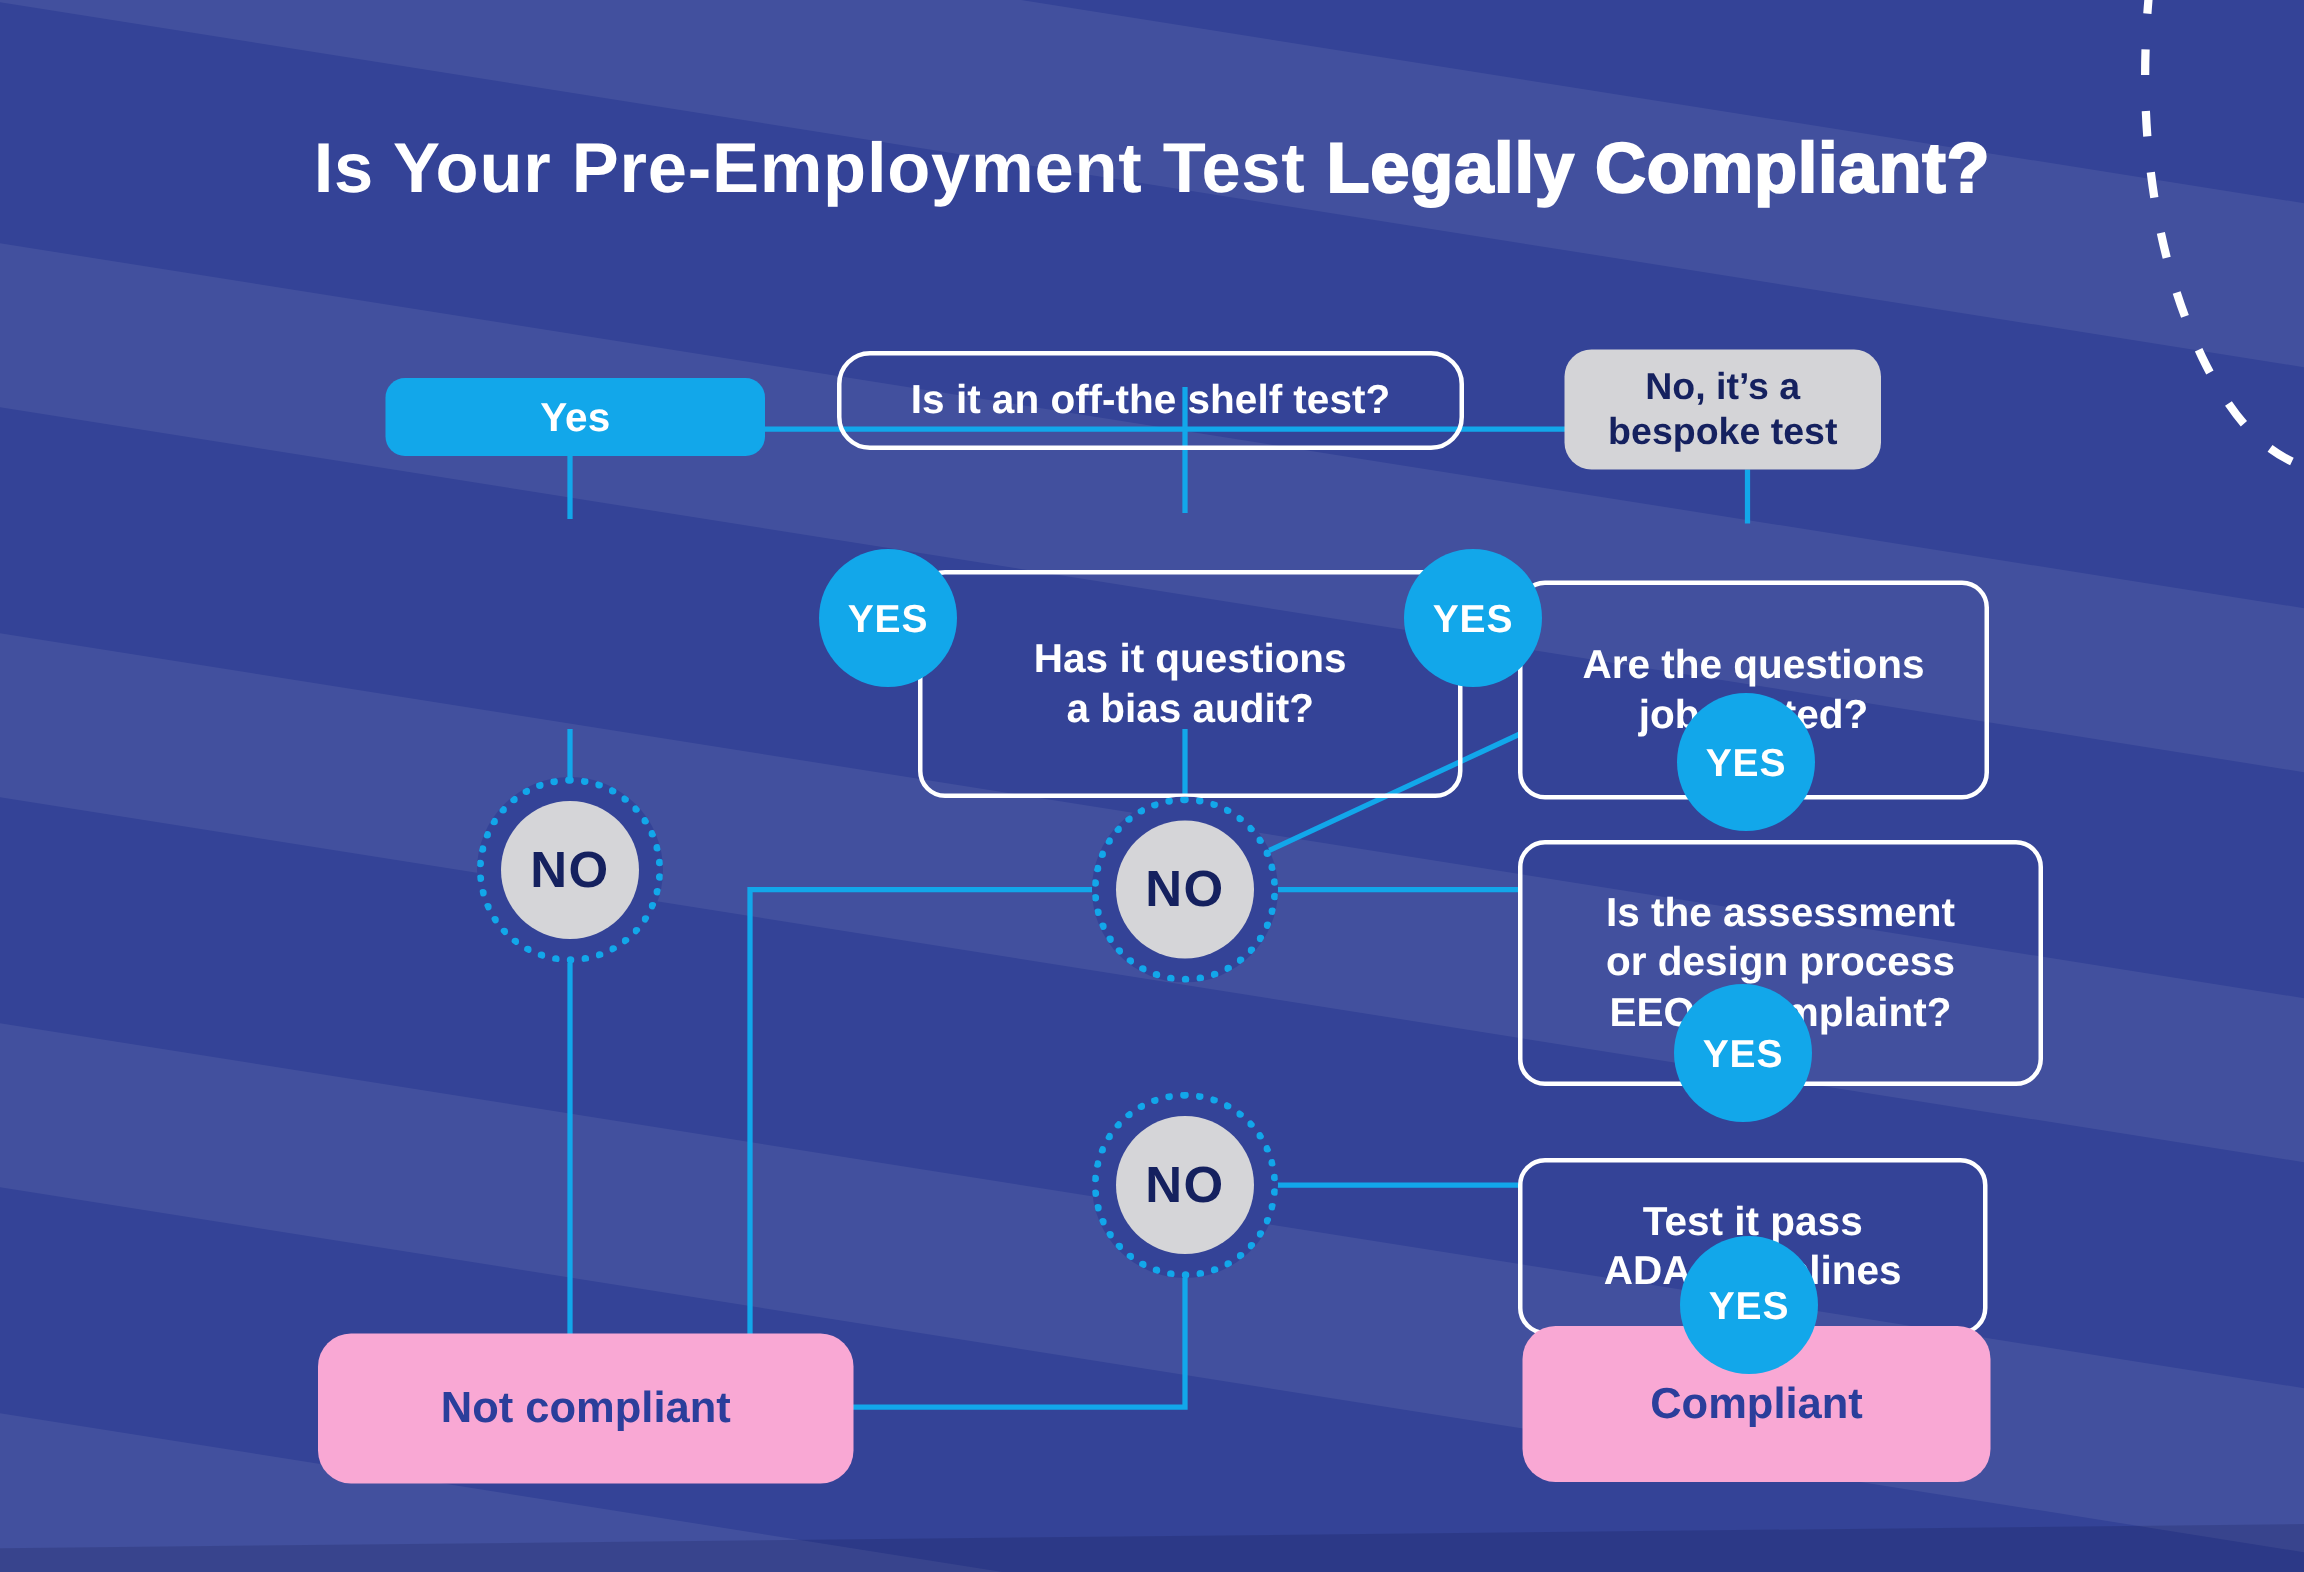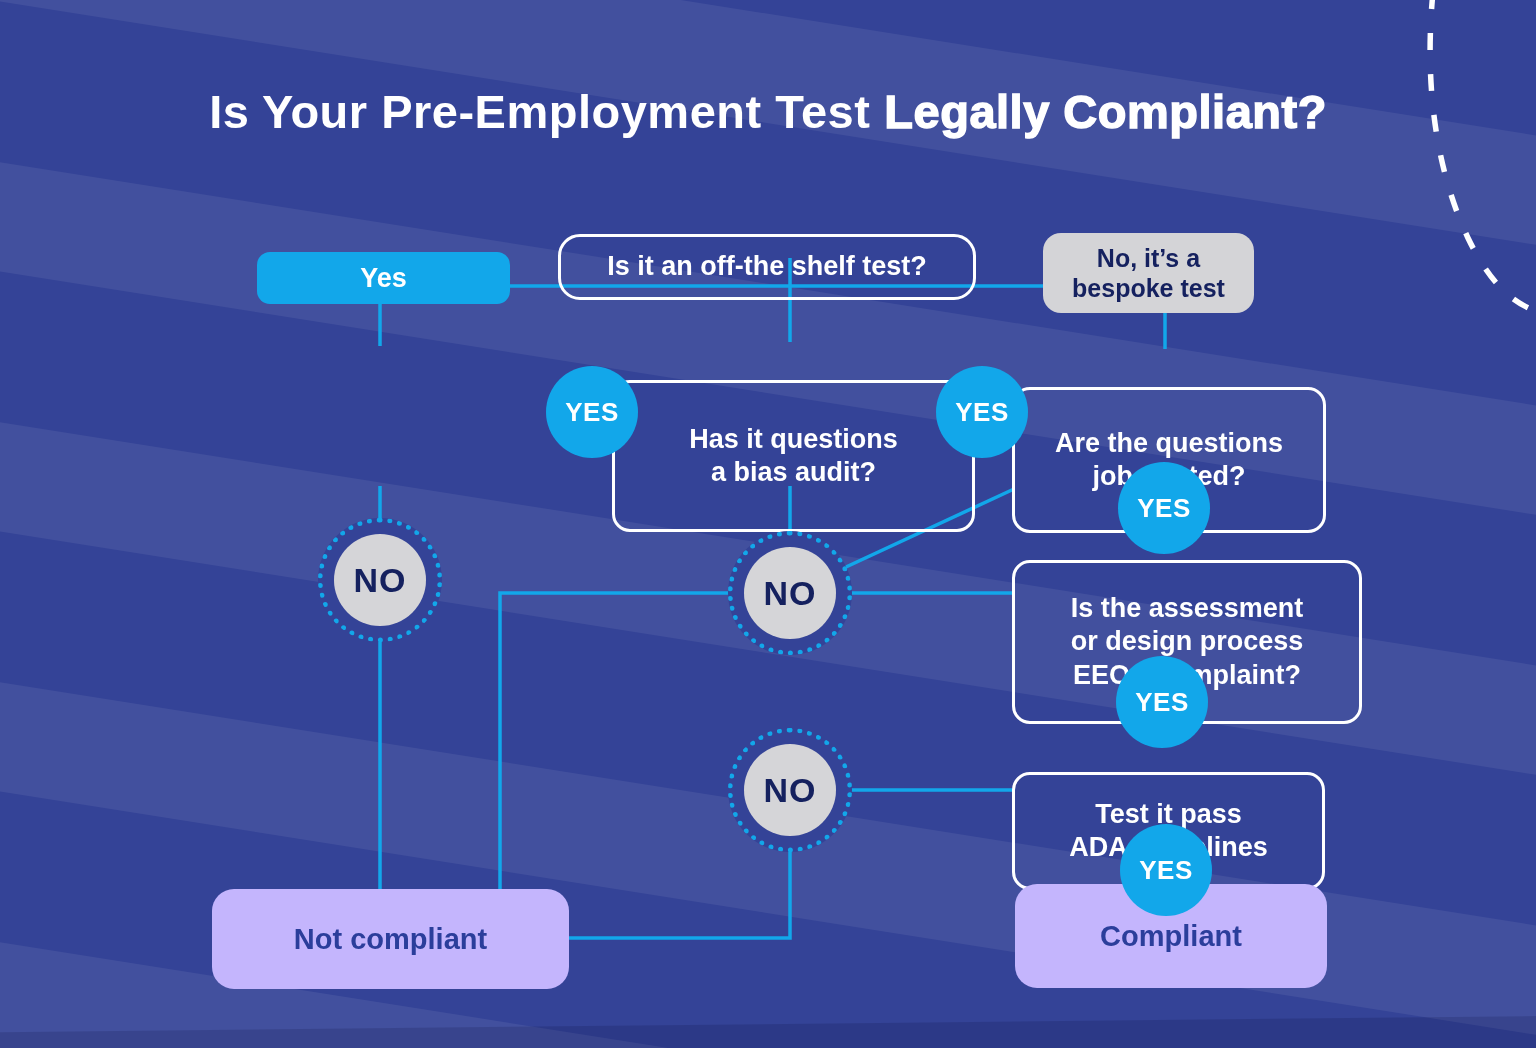--- a/index.html
+++ b/index.html
@@ -32,21 +32,21 @@
     white-space:pre-line;padding:0 12px;margin-top:42px;
   }
   .pill{
     position:absolute;box-sizing:border-box;
     display:flex;align-items:center;justify-content:center;text-align:center;
     font-weight:700;white-space:pre-line;
   }
   .pill-yes{background:#12a7ea;color:#ffffff;border-radius:13px;font-size:27px;}
   .pill-no{background:#d4d4d7;color:#15215f;border-radius:18px;font-size:25px;line-height:1.2;}
   .endbox{
-    position:absolute;background:#c4b5fd;border-radius:22px;
+    position:absolute;background:#f9a8d4;border-radius:22px;
     display:flex;align-items:center;justify-content:center;
     color:#2b3e9b;font-weight:700;font-size:29px;
   }
   .yes-c{
     position:absolute;width:92px;height:92px;border-radius:50%;
     background:#12a7ea;color:#ffffff;font-weight:700;font-size:26px;
     display:flex;align-items:center;justify-content:center;letter-spacing:.5px;
   }
   .no-w{
     position:absolute;width:124px;height:124px;border-radius:50%;

